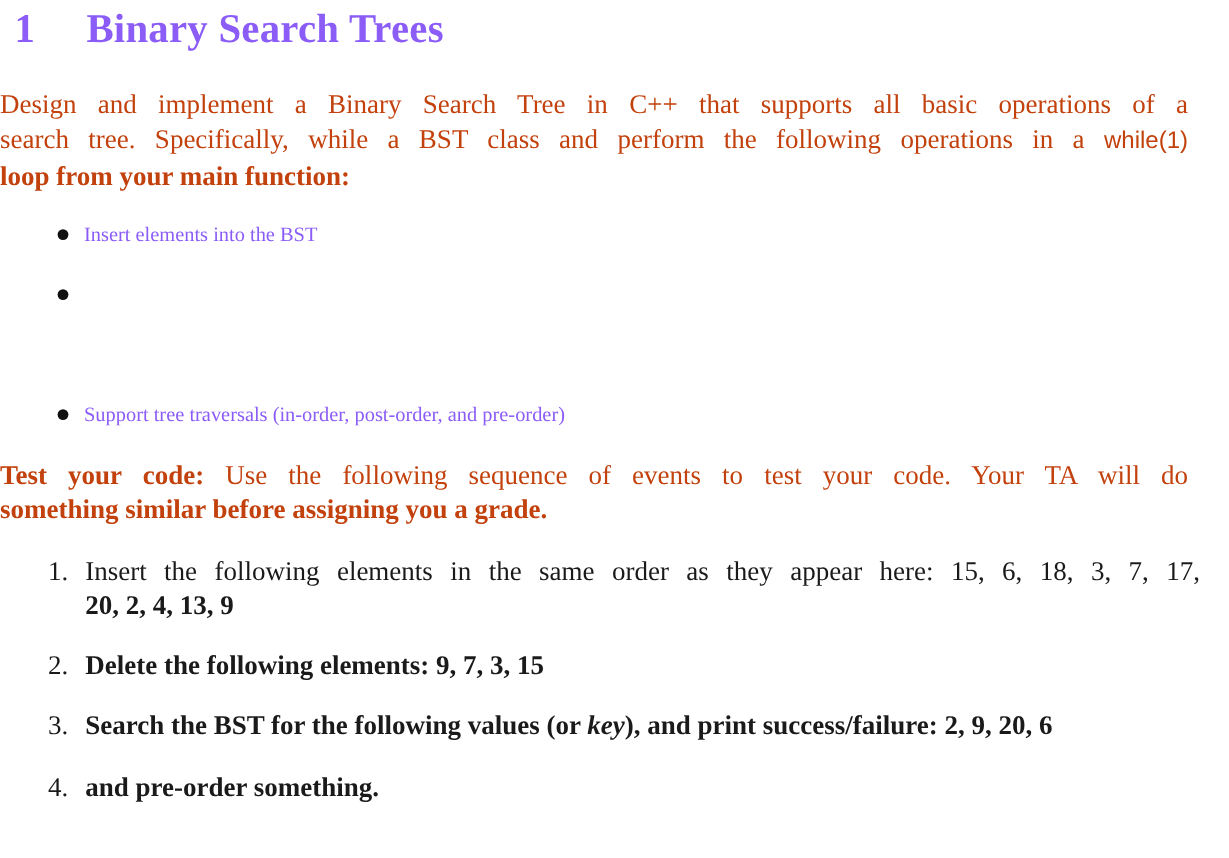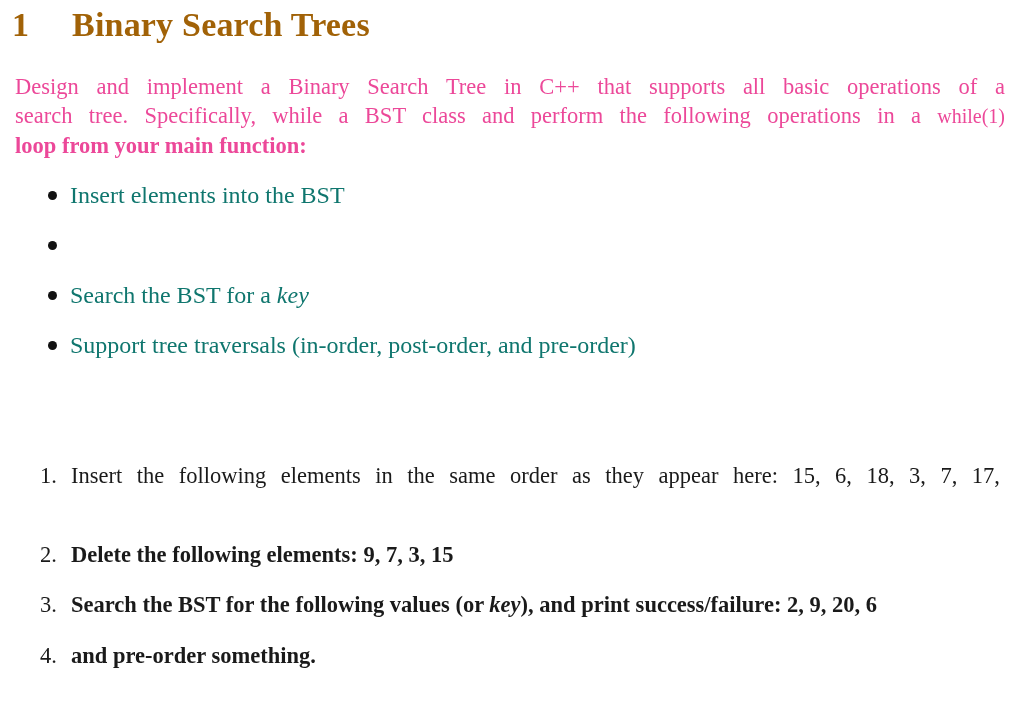--- a/index.html
+++ b/index.html
@@ -5,37 +5,37 @@
     html, body { margin: 0; padding: 0; background: #ffffff; }
     body {
       width: 1024px; height: 715px; overflow: hidden; position: relative;
       font-family: "DejaVu Serif", "Liberation Serif", serif;
       color: #111;
     }
     .page { position: absolute; left: 0; top: 0; width: 1024px; height: 715px; }
     .heading {
       position: absolute; left: 12px; top: 6px;
       font-family: "Liberation Serif", serif; font-weight: bold; font-size: 34px;
-      letter-spacing: 0.2px; color: #a16207; white-space: nowrap;
+      letter-spacing: 0.2px; color: #8b5cf6; white-space: nowrap;
     }
     .heading .num { display: inline-block; width: 60px; }
     .para {
-      position: absolute; left: 15px; width: 990px;
+      position: absolute; left: 0; width: 990px;
       font-family: "Liberation Serif", serif; font-size: 22.5px; line-height: 29px;
-      text-align: justify; color: #ec4899;
+      text-align: justify; color: #c2410c;
     }
     .line { display: block; white-space: nowrap; font-weight: bold; }
     .justify { display: block; text-align: justify; text-align-last: justify; }
-    .mono { font-family: Liberation Serif, serif; font-size: 20px; }
+    .mono { font-family: Liberation Sans, sans-serif; font-size: 20px; }
     .bold { font-weight: bold; }
     .ital { font-style: italic; }
     .bullet {
       position: absolute; left: 48px;
-      font-family: "Liberation Serif", serif; font-size: 24px; line-height: 29px;
-      white-space: nowrap; color: #0f766e;
+      font-family: "Liberation Serif", serif; font-size: 17px; line-height: 29px;
+      white-space: nowrap; color: #8b5cf6;
     }
     .bullet .dot {
       display: inline-block; width: 9px; height: 9px; border-radius: 50%;
       background: #111; margin-right: 13px; vertical-align: middle; position: relative; top: -2px;
     }
     .item {
       position: absolute; left: 40px; width: 960px;
       font-family: "Liberation Serif", serif; font-size: 22.5px; line-height: 29px; color: #1a1a1a;
     }
     .item .marker { position: absolute; left: 0; top: 0; }
@@ -55,32 +55,34 @@
     <span class="justify"><span>search tree. Specifically, while a BST class and perform the following operations in a </span><span class="mono">while(1)</span></span>
     <span class="line">loop from your main function:</span>
   </div>
 
   <div class="bullet" style="top:181px;">
     <span class="dot"></span><span>Insert elements into the BST</span>
   </div>
   <div class="bullet" style="top:231px;">
     <span class="dot"></span>
   </div>
-  <div class="bullet" style="top:281px;">
-    <span class="dot"></span><span>Search the BST for a </span><span class="ital">key</span>
-  </div>
   <div class="bullet" style="top:331px;">
     <span class="dot"></span><span>Support tree traversals (in-order, post-order, and pre-order)</span>
   </div>
 
+  <div class="para" style="top:381px;">
+    <span class="justify"><span class="bold">Test your code:</span><span> Use the following sequence of events to test your code. Your TA will do</span></span>
+    <span class="line">something similar before assigning you a grade.</span>
+  </div>
 
   <div class="item" style="top:461px; height:58px;">
     <span class="marker">1.</span>
     <div class="body">
       <span class="justify">Insert the following elements in the same order as they appear here: 15, 6, 18, 3, 7, 17,</span>
+      <span class="line">20, 2, 4, 13, 9</span>
     </div>
   </div>
 
   <div class="item" style="top:540px; height:29px;">
     <span class="marker">2.</span>
     <div class="body">
       <span class="line">Delete the following elements: 9, 7, 3, 15</span>
     </div>
   </div>
 

